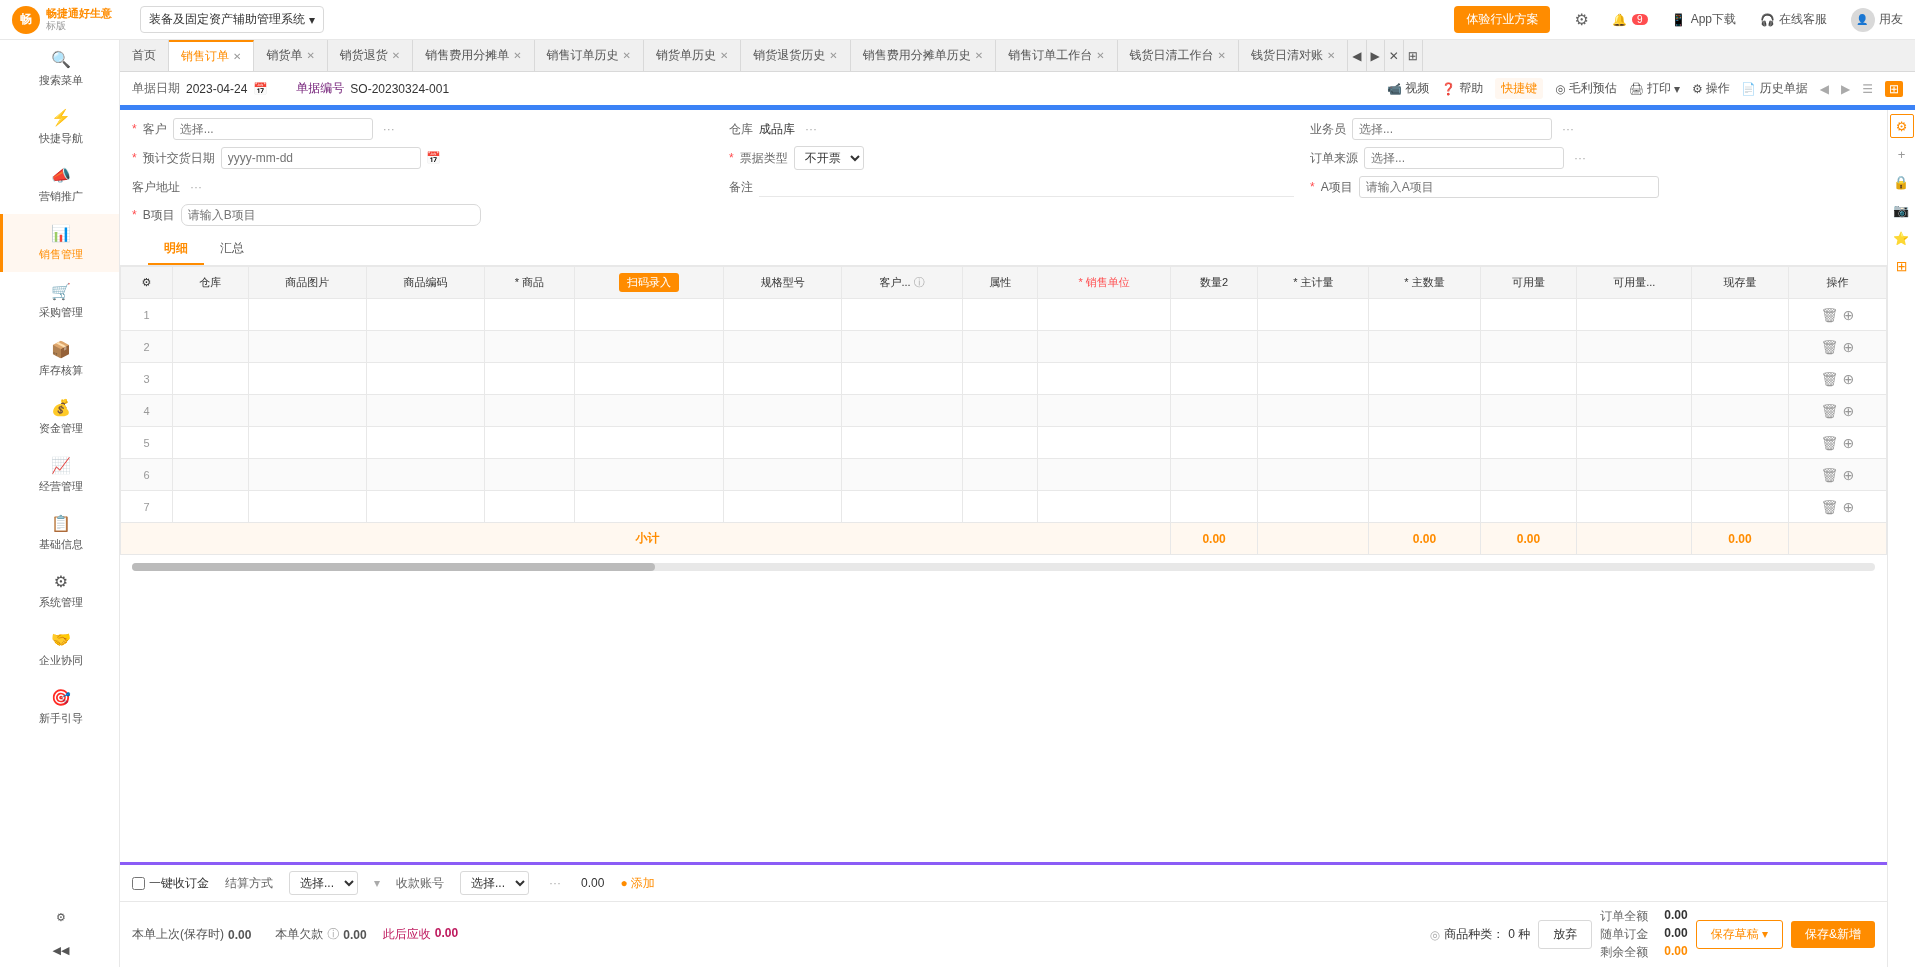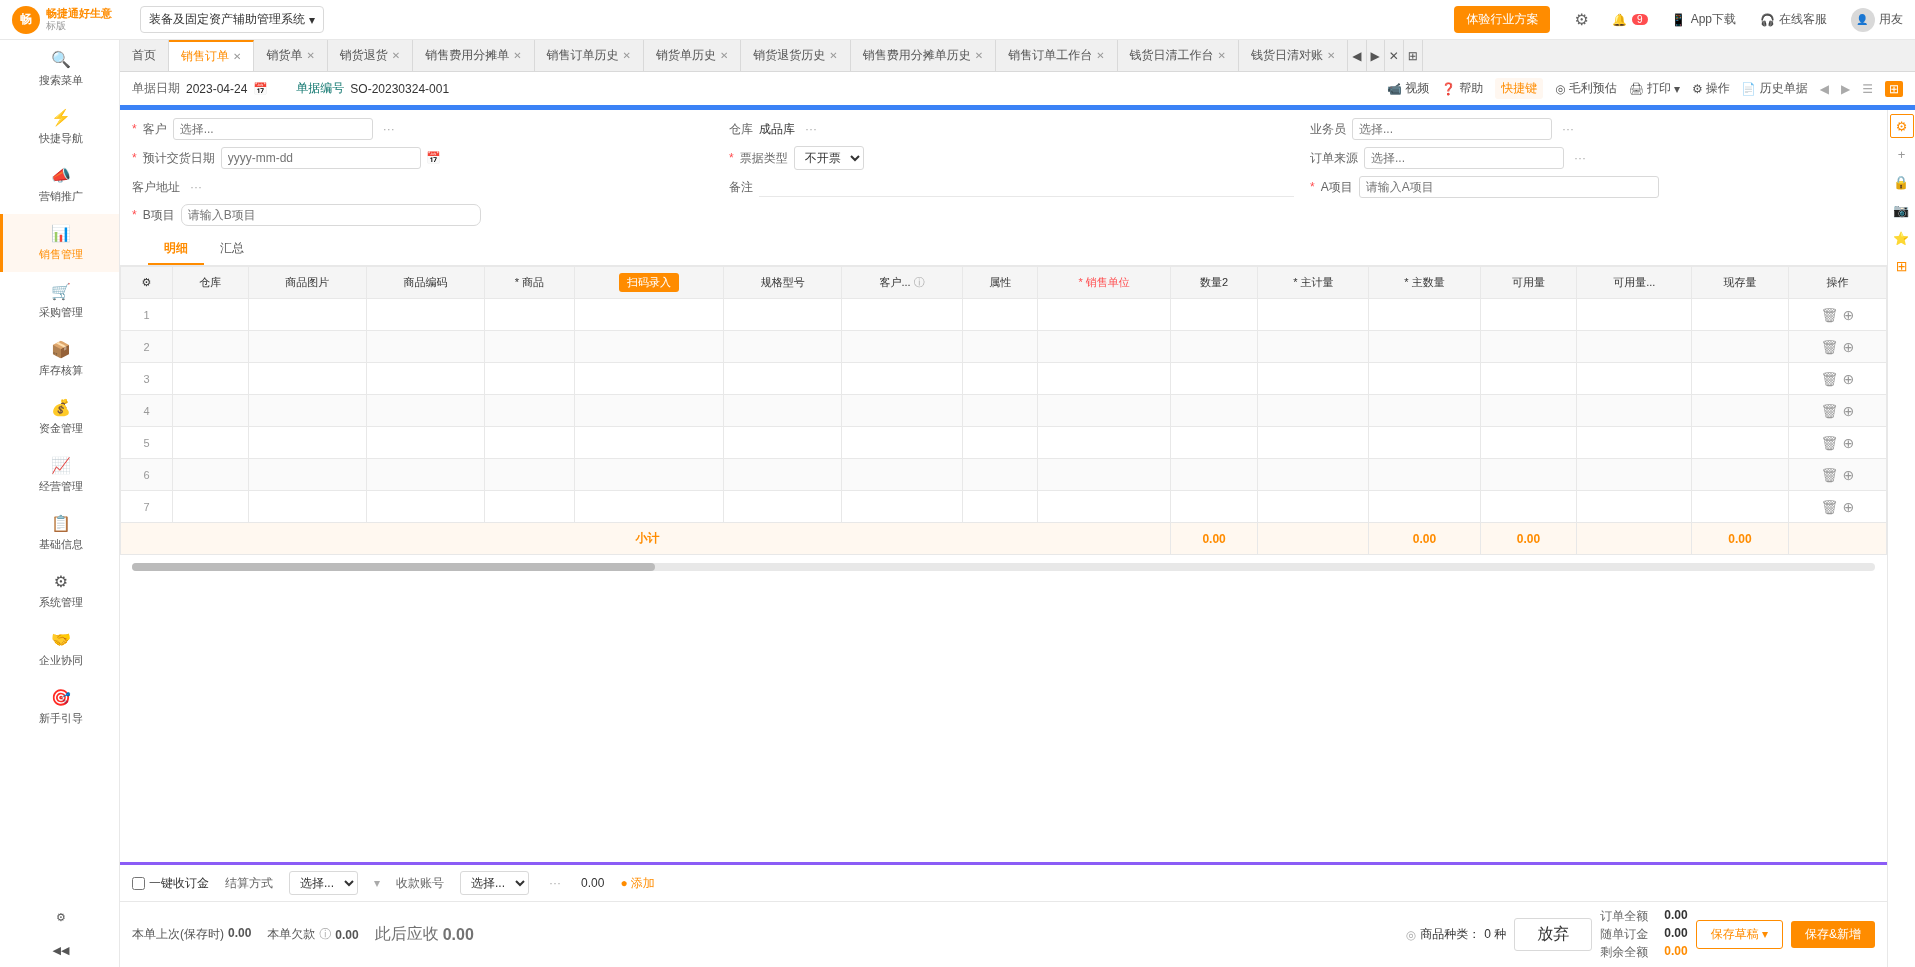--- a/index.html
+++ b/index.html
@@ -50,21 +50,21 @@
     .row-num { color: #999; font-size: 11px; }
     .scan-btn { background: #ff8c00; color: #fff; border: none; padding: 2px 8px; border-radius: 3px; font-size: 11px; cursor: pointer; }
     .action-cell { display: flex; align-items: center; justify-content: center; gap: 4px; }
     .icon-btn { color: #999; cursor: pointer; font-size: 14px; }
 
     
     .summary-row td { background: #fff8f0 !important; font-weight: bold; color: #ff8c00; }
     .summary-row td:first-child { color: #ff8c00; font-weight: bold; }
     .checkbox-label { display: flex; align-items: center; gap: 4px; cursor: pointer; }
     .add-btn { color: #ff8c00; cursor: pointer; display: flex; align-items: center; gap: 3px; }
-    .btn-discard { border: 1px solid #d9d9d9; background: #fff; padding: 5px 22px; border-radius: 3px; cursor: pointer; font-size: 16px; color: #333; }
+    .btn-discard { border: 1px solid #d9d9d9; background: #fff; padding: 5px 14px; border-radius: 3px; cursor: pointer; font-size: 12px; color: #333; }
     .btn-save-draft { border: 1px solid #ff8c00; background: #fff; padding: 5px 14px; border-radius: 3px; cursor: pointer; font-size: 12px; color: #ff8c00; }
     .btn-save-new { background: #ff8c00; color: #fff; border: none; padding: 5px 14px; border-radius: 3px; cursor: pointer; font-size: 12px; }
 
     
     .scroll-bar { height: 8px; background: #e8e8e8; border-radius: 4px; margin: 4px 0; }
     .scroll-thumb { height: 8px; background: #bbb; border-radius: 4px; width: 30%; }
   </style>
 </head>
 <body>
 
@@ -221,21 +221,21 @@
 
     <div style="background:#fff; display:flex; flex-direction:column; flex:1; overflow:hidden; position:relative;">
 
       <div style="display:flex; align-items:center; padding:6px 12px; border-bottom:5px solid #3b82f6; gap:28px; background:#fff;">
         <div style="display:flex; align-items:center; gap:6px; font-size:12px;">
           <span style="color:#666;">单据日期</span>
           <span style="color:#333;">2023-04-24</span>
           <span style="color:#aaa;cursor:pointer;">📅</span>
         </div>
         <div style="display:flex; align-items:center; gap:6px; font-size:12px;">
-          <span style="color:#0f766e;text-align:center;">单据编号</span>
+          <span style="color:#701a75;text-align:center;">单据编号</span>
           <span style="color:#333;">SO-20230324-001</span>
         </div>
         <div style="margin-left:auto; display:flex; align-items:center; gap:12px; font-size:12px;">
           <span style="cursor:pointer;color:#555;display:flex;align-items:center;gap:3px;">
             <span>📹</span>
             <span>视频</span>
           </span>
           <span style="cursor:pointer;color:#555;display:flex;align-items:center;gap:3px;">
             <span>❓</span>
             <span>帮助</span>
@@ -571,30 +571,30 @@
             </select>
             <span class="ellipsis-btn">···</span>
             <span style="color:#333;">0.00</span>
             <span class="add-btn">
               <span style="color:#ff8c00;">●</span>
               <span style="color:#ff8c00;">添加</span>
             </span>
           </div>
 
           <div style="display:flex; align-items:center; padding:6px 12px; background:#fff; border-top:1px solid #e8e8e8; gap:0;">
-            <div style="display:flex; align-items:flex-start; gap:4px; font-size:12px; color:#555; margin-right:16px;">
+            <div style="display:flex; align-items:center; gap:4px; font-size:12px; color:#555; margin-right:24px;">
               <span>本单上次(保存时)</span>
               <span style="font-weight:bold;">0.00</span>
             </div>
             <div style="display:flex; align-items:center; gap:4px; font-size:12px; color:#555; margin-right:16px;">
               <span>本单欠款</span>
               <span style="color:#aaa;">ⓘ</span>
               <span style="font-weight:bold;">0.00</span>
             </div>
-            <div style="display:flex; align-items:center; gap:4px; font-size:16px; color:#737373;">
+            <div style="display:flex; gap:4px; font-size:12px; color:#be185d;">
               <span>此后应收</span>
               <span style="font-weight:bold;">0.00</span>
             </div>
             <div style="margin-left:auto; display:flex; align-items:center; gap:8px;">
               <div style="display:flex; align-items:center; gap:4px; font-size:12px;">
                 <span style="color:#aaa;">◎</span>
                 <span>商品种类：</span>
                 <span>0 种</span>
               </div>
               <button class="btn-discard">放弃</button>

